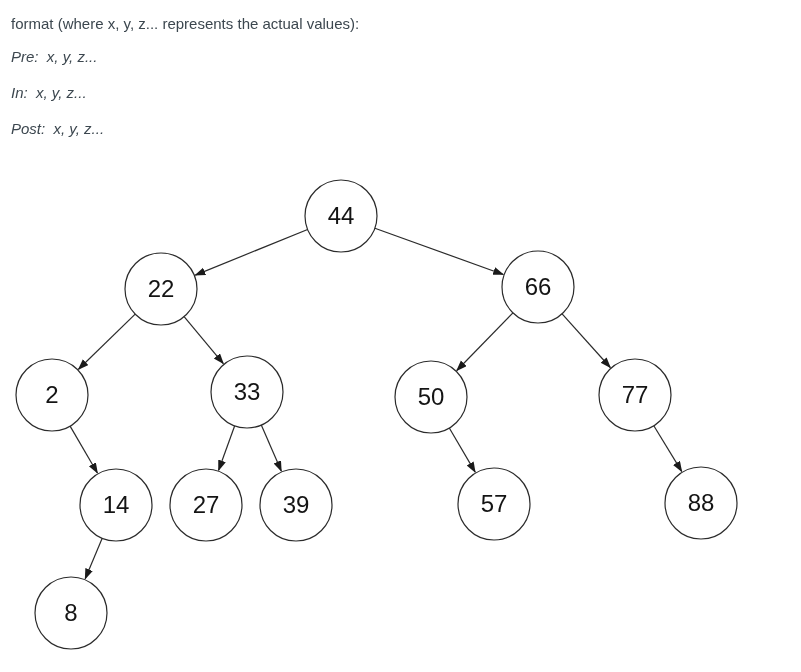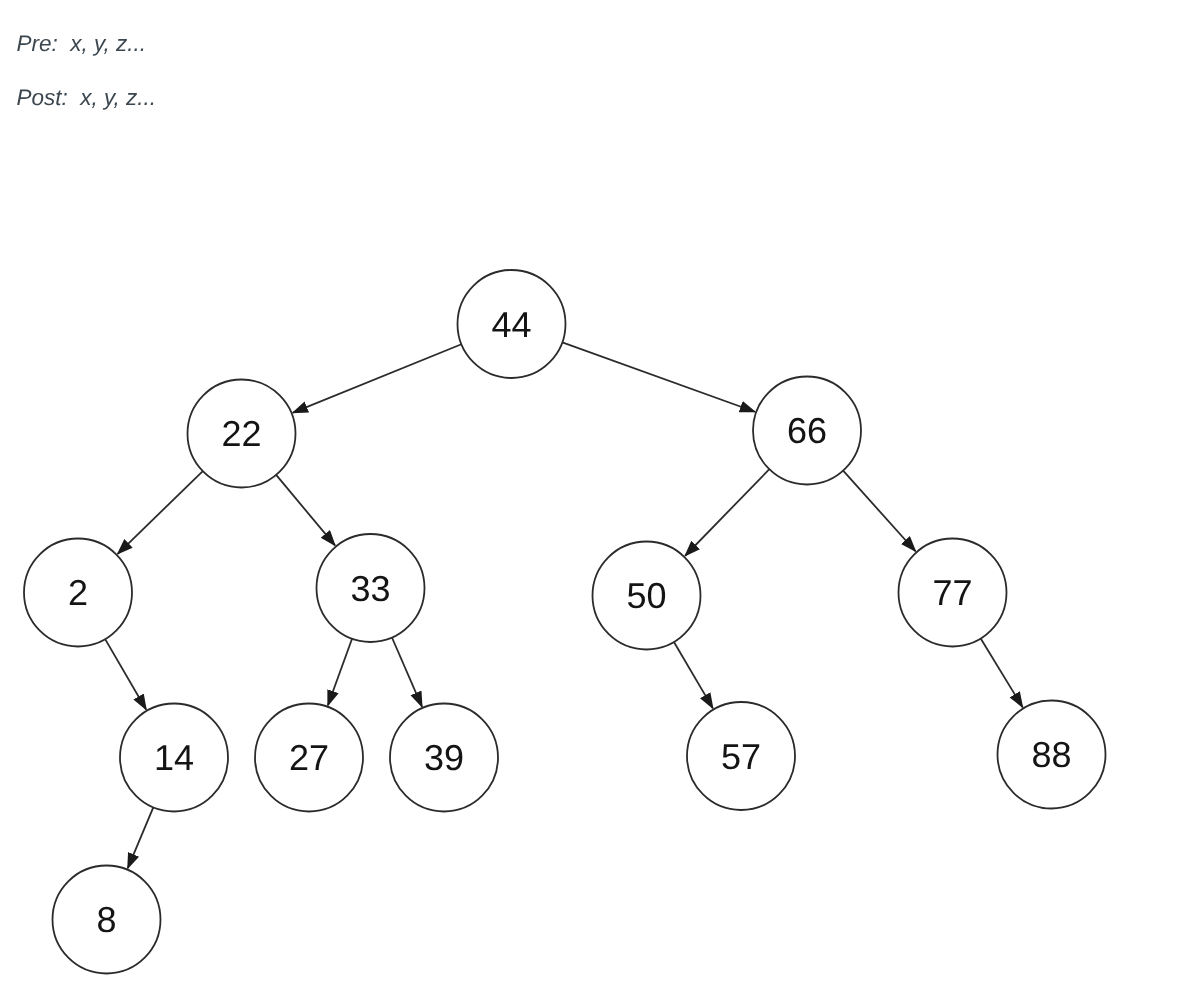--- a/index.html
+++ b/index.html
@@ -44,22 +44,24 @@
   svg.tree text.node-value {
     font-family: "Liberation Sans", sans-serif;
     font-size: 24px;
   }
 </style>
 </head>
 <body>
 
 <div class="question">
   <p class="prompt">
+    <span class="pline">format (where x, y, z... represents the actual values):</span>
   </p>
   <p class="fline">Pre:  x, y, z...</p>
+  <p class="fline">In:  x, y, z...</p>
   <p class="fline">Post:  x, y, z...</p>
 </div>
 
 <svg class="tree" width="801" height="504" viewBox="0 168 801 504" xmlns="http://www.w3.org/2000/svg">
   <defs>
     <marker id="arrowhead" markerUnits="userSpaceOnUse" markerWidth="12" markerHeight="10" refX="10" refY="4" orient="auto">
       <path d="M0,0 L11,4 L0,8 Z" fill="#1a1a1a"></path>
     </marker>
   </defs>
   <g>

